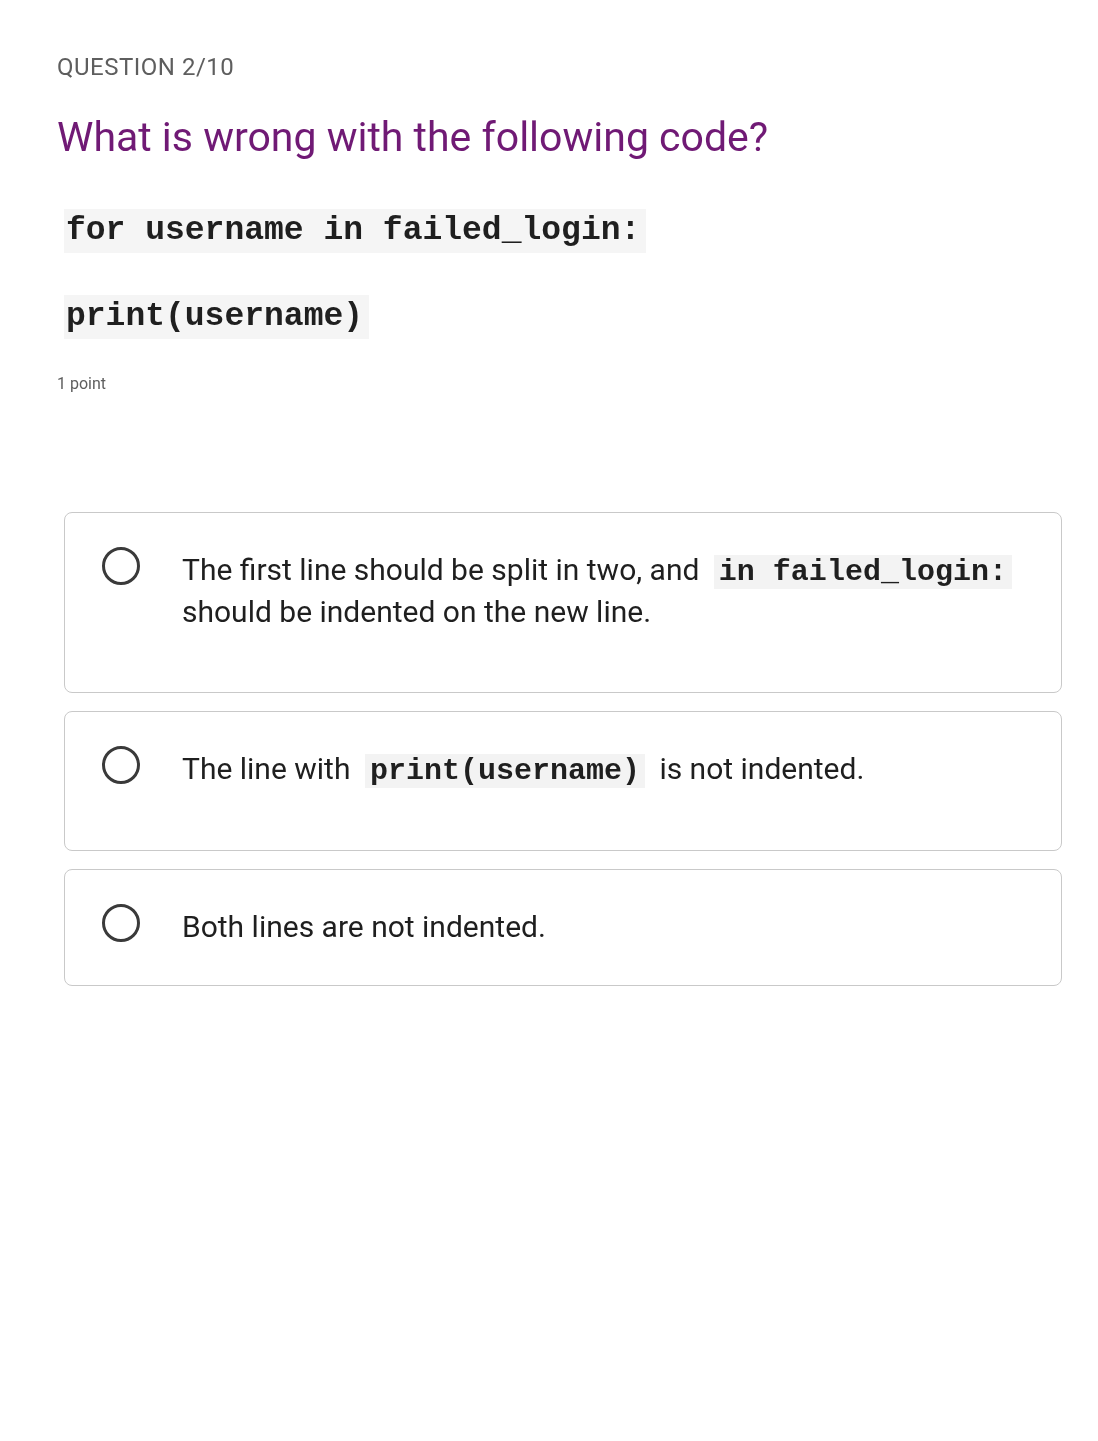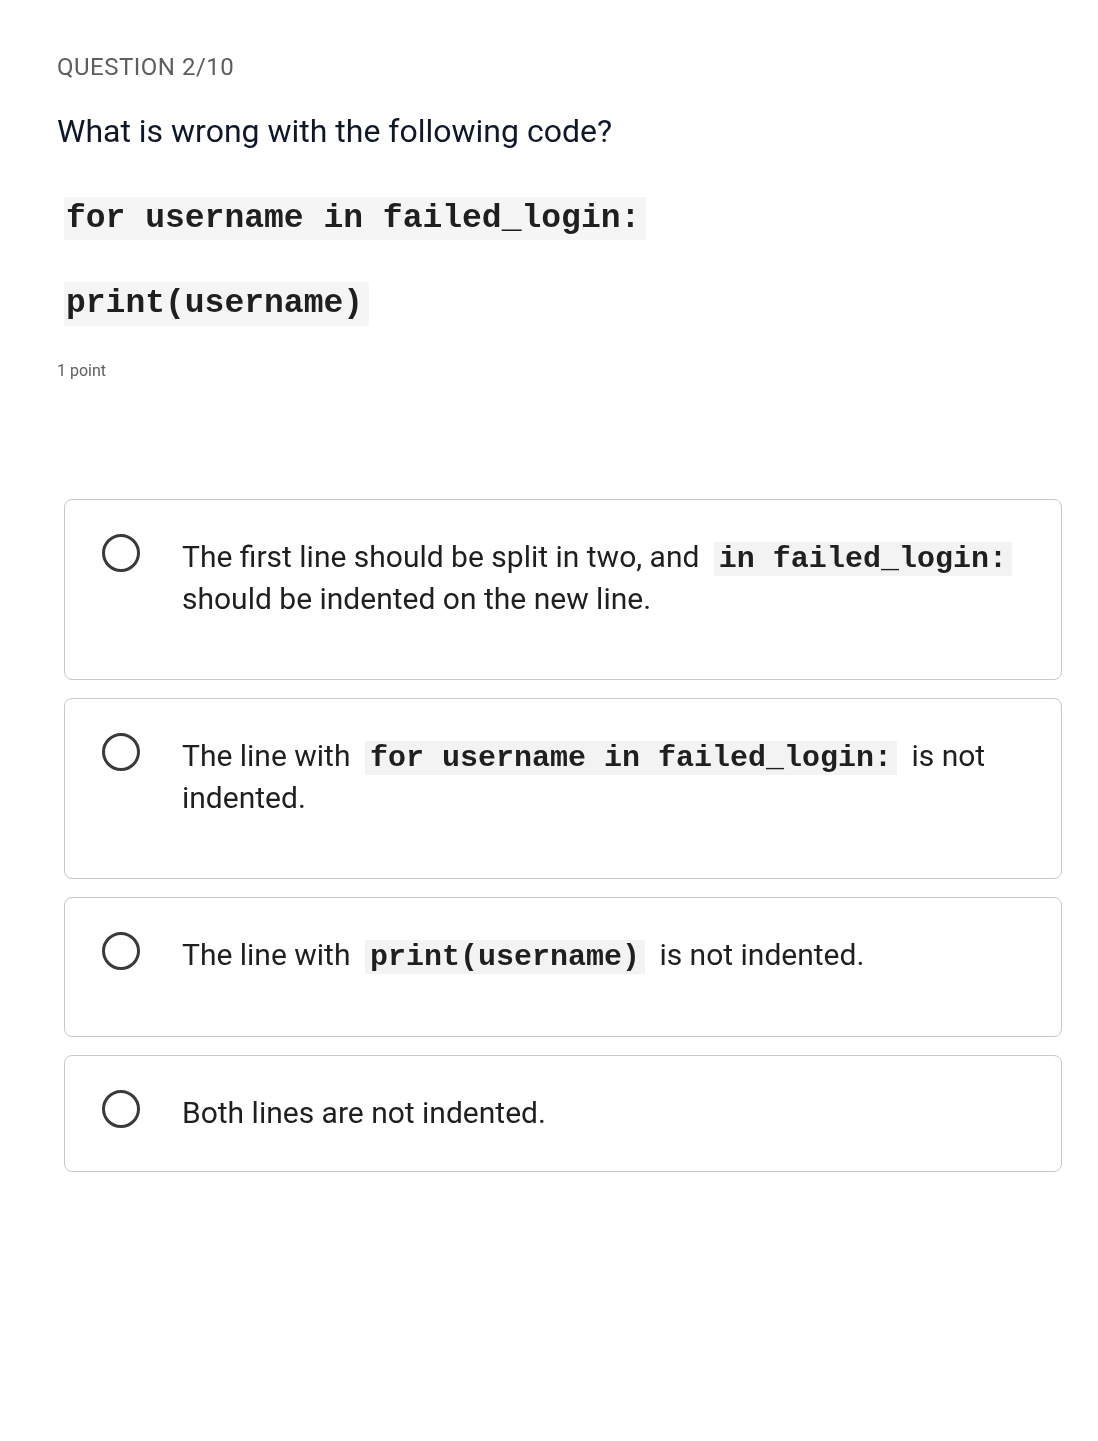--- a/index.html
+++ b/index.html
@@ -11,23 +11,23 @@
       padding: 32px 36px 60px 36px;
     }
     .question-label {
       color: #5e5e5e;
       font-size: 24px;
       letter-spacing: 0.5px;
       font-weight: 400;
       margin-bottom: 28px;
     }
     .question-text {
-      font-size: 32px;
+      font-size: 41px;
       font-weight: 400;
-      color: #0f172a;
+      color: #701a75;
       line-height: 1.4;
       margin-bottom: 36px;
     }
     .code-block {
       margin-bottom: 28px;
     }
     .code-line {
       display: inline-block;
       font-family: "Courier New", Courier, monospace;
       font-weight: 700;
@@ -95,24 +95,20 @@
 
 <div class="points">1 point</div>
 
 <div class="options">
 
   <div class="option">
     <div class="radio"></div>
     <div class="option-text">The first line should be split in two, and <span class="inline-code">in failed_login:</span> should be indented on the new line.</div>
   </div>
 
-  <div class="option">
-    <div class="radio"></div>
-    <div class="option-text">The line with <span class="inline-code">for username in failed_login:</span> is not indented.</div>
-  </div>
 
   <div class="option">
     <div class="radio"></div>
     <div class="option-text">The line with <span class="inline-code">print(username)</span> is not indented.</div>
   </div>
 
   <div class="option tight">
     <div class="radio"></div>
     <div class="option-text">Both lines are not indented.</div>
   </div>

